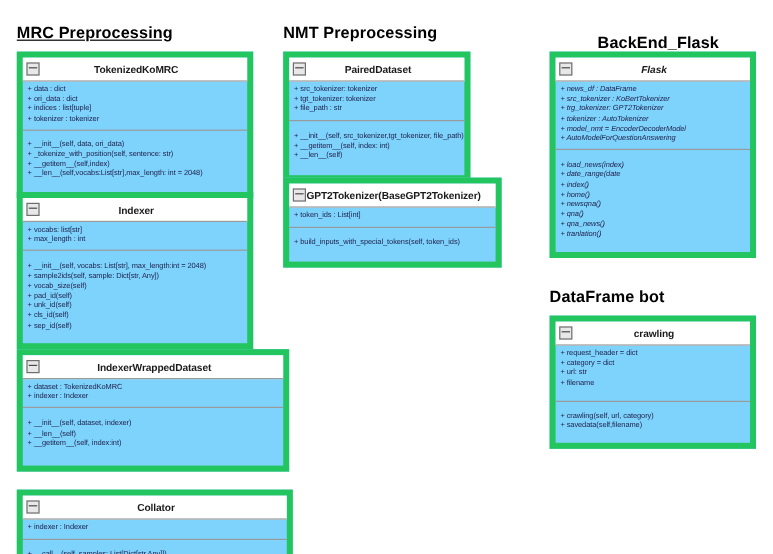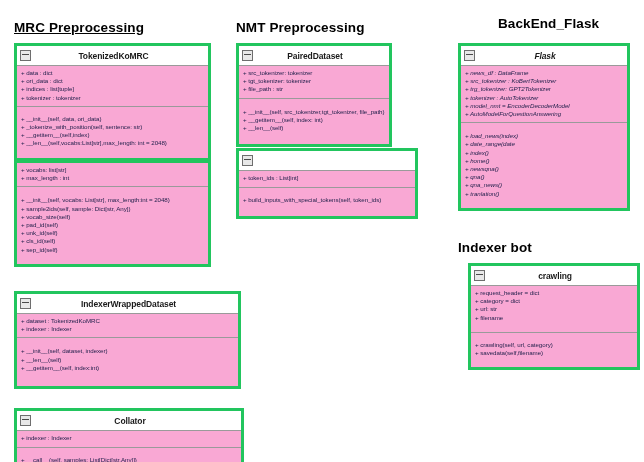--- a/index.html
+++ b/index.html
@@ -26,22 +26,22 @@
 
   .section-title {
     font-size: 13.5px;
     font-weight: bold;
     letter-spacing: 0.1px;
     color: #000;
     white-space: nowrap;
   }
 
   .umlclass {
-    border: 3px solid #22c55e;
-    background: #f9a8d4;
+    border: 5px solid #22c55e;
+    background: #7dd3fc;
     box-sizing: border-box;
   }
 
   .uml-header {
     display: flex;
     align-items: center;
     border-bottom: 1px solid #9a9a9a;
     padding: 2px 3px 2px 3px;
     background: #ffffff;
     height: 15px;
@@ -113,20 +113,24 @@
     </div>
     <div class="uml-compartment pad-bottom" style="padding-top:8px;">
       <div class="uml-row">+ __init__(self, data, ori_data)</div>
       <div class="uml-row">+ _tokenize_with_position(self, sentence: str)</div>
       <div class="uml-row">+ __getitem__(self,index)</div>
       <div class="uml-row">+ __len__(self,vocabs:List[str],max_length: int = 2048)</div>
     </div>
   </div>
 
   <div class="umlclass" style="position:absolute;top:160px;left:0;width:197px;">
+    <div class="uml-header">
+      <span class="uml-icon"></span>
+      <span class="uml-title">Indexer</span>
+    </div>
     <div class="uml-compartment">
       <div class="uml-row">+ vocabs: list[str]</div>
       <div class="uml-row">+ max_length : int</div>
     </div>
     <div class="uml-compartment pad-bottom" style="padding-top:9px;">
       <div class="uml-row">+ __init__(self, vocabs: List[str], max_length:int = 2048)</div>
       <div class="uml-row">+ sample2ids(self, sample: Dict[str, Any])</div>
       <div class="uml-row">+ vocab_size(self)</div>
       <div class="uml-row">+ pad_id(self)</div>
       <div class="uml-row">+ unk_id(self)</div>
@@ -181,32 +185,33 @@
     <div class="uml-compartment" style="padding-top:9px;padding-bottom:12px;">
       <div class="uml-row">+ __init__(self, src_tokenizer,tgt_tokenizer, file_path)</div>
       <div class="uml-row">+ __getitem__(self, index: int)</div>
       <div class="uml-row">+ __len__(self)</div>
     </div>
   </div>
 
   <div class="umlclass" style="position:absolute;top:148px;left:0;width:182px;">
     <div class="uml-header">
       <span class="uml-icon"></span>
+      <span class="uml-title">GPT2Tokenizer(BaseGPT2Tokenizer)</span>
     </div>
     <div class="uml-compartment" style="padding-bottom:5px;">
       <div class="uml-row">+ token_ids : List[int]</div>
     </div>
     <div class="uml-compartment" style="padding-top:8px;padding-bottom:12px;">
       <div class="uml-row">+ build_inputs_with_special_tokens(self, token_ids)</div>
     </div>
   </div>
 </div>
 
 <div class="column" id="col-flask">
-  <div class="section-title" style="position:absolute;top:16px;left:0;padding-left:40px;">BackEnd_Flask</div>
+  <div class="section-title" style="position:absolute;top:28px;left:0;padding-left:40px;">BackEnd_Flask</div>
 
   <div class="umlclass" style="position:absolute;top:43px;left:0;width:172px;font-style:italic;">
     <div class="uml-header">
       <span class="uml-icon"></span>
       <span class="uml-title">Flask</span>
     </div>
     <div class="uml-compartment">
       <div class="uml-row">+ news_df : DataFrame</div>
       <div class="uml-row">+ src_tokenizer : KoBertTokenizer</div>
       <div class="uml-row">+ trg_tokenizer: GPT2Tokenizer</div>
@@ -219,23 +224,23 @@
       <div class="uml-row">+ date_range(date</div>
       <div class="uml-row">+ index()</div>
       <div class="uml-row">+ home()</div>
       <div class="uml-row">+ newsqna()</div>
       <div class="uml-row">+ qna()</div>
       <div class="uml-row">+ qna_news()</div>
       <div class="uml-row">+ tranlation()</div>
     </div>
   </div>
 
-  <div class="section-title" style="position:absolute;top:240px;left:0;">Indexer bot</div>
-
-  <div class="umlclass" style="position:absolute;top:263px;left:0;width:172px;margin-left:10px;">
+  <div class="section-title" style="position:absolute;top:240px;left:0;">DataFrame bot</div>
+
+  <div class="umlclass" style="position:absolute;top:263px;left:0;width:172px;">
     <div class="uml-header">
       <span class="uml-icon"></span>
       <span class="uml-title">crawling</span>
     </div>
     <div class="uml-compartment" style="padding-bottom:10px;">
       <div class="uml-row">+ request_header = dict</div>
       <div class="uml-row">+ category = dict</div>
       <div class="uml-row">+ url: str</div>
       <div class="uml-row">+ filename</div>
     </div>

